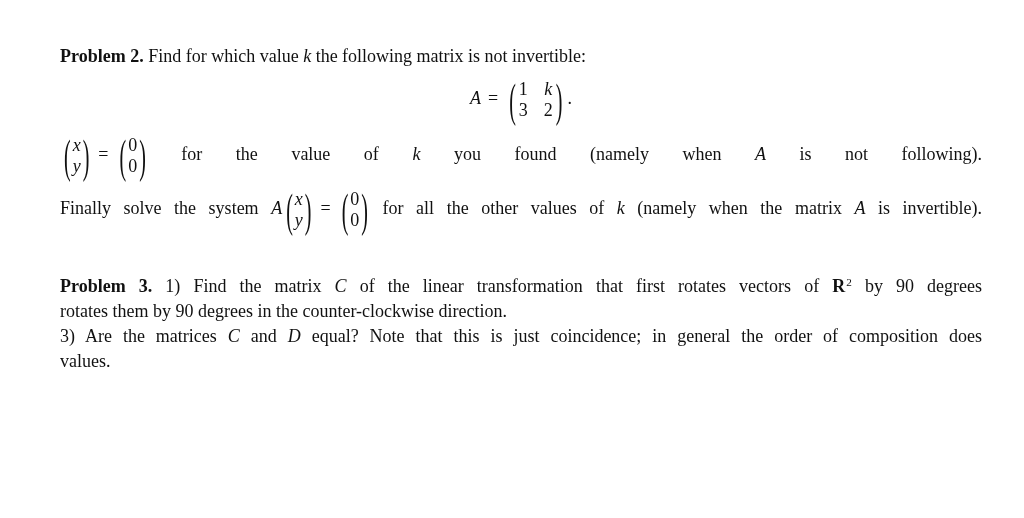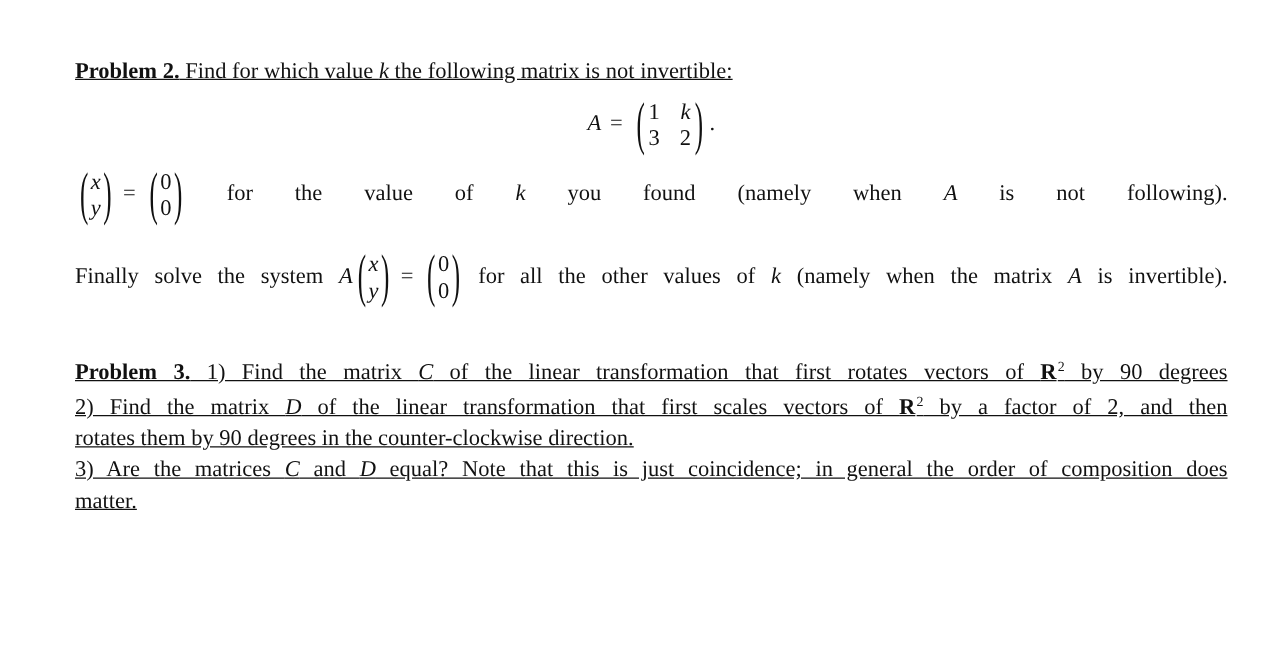--- a/index.html
+++ b/index.html
@@ -13,21 +13,21 @@
     box-sizing: border-box;
     width: 1024px; height: 518px;
     padding: 44px 42px 0 60px;
     font-size: 18px;
     line-height: 25px;
   }
   .it { font-style: italic; }
   .bf { font-weight: 700; }
   .sup { font-size: 62%; vertical-align: 0.55em; margin-left: 1px; }
 
-  .text-line { min-height: 25px; text-decoration: underline; }
+  .text-line { min-height: 25px; }
   .just { text-align: justify; text-align-last: justify; }
 
   
   .vec {
     display: inline-flex;
     align-items: center;
     height: 50px;
     vertical-align: middle;
     margin: 0 2px 0 4px;
   }
@@ -52,21 +52,21 @@
     column-gap: 16px;
     line-height: 21px;
     justify-items: center;
     padding: 0 3px;
   }
   .rel { margin: 0 7px; }
   .period { margin-left: 3px; }
 
   .display-eq { text-align: center; margin-top: 6px; }
   .math-line { margin-top: 6px; }
-  .math-line + .math-line { margin-top: 16px; }
+  .math-line + .math-line { margin-top: 4px; }
 
   .problem3 { margin-top: 35px; }
 </style>
 </head>
 <body>
 
 <div class="page">
 
   <div>
     <div class="text-line"><span class="bf">Problem 2.</span><span> Find for which value </span><span class="it">k</span><span> the following matrix is not invertible:</span></div>
@@ -116,19 +116,18 @@
             <span>0</span>
             <span>0</span>
           </span>
           <span class="paren">)</span>
         </span><span><span> for all the other values of </span><span class="it">k</span><span> (namely when the matrix </span><span class="it">A</span><span> is invertible).</span></span>
     </div>
   </div>
 
   <div class="problem3">
     <div class="text-line just"><span class="bf">Problem 3.</span><span> 1) Find the matrix </span><span class="it">C</span><span> of the linear transformation that first rotates vectors of </span><span class="bf">R</span><span class="sup">2</span><span> by 90 degrees</span></div>
-    <div class="text-line just"><span>2) Find the matrix </span><span class="it">D</span><span> of the linear transformation that first scales vectors of </span><span class="bf">R</span><span class="sup">2</span><span> by a factor of 2, and then</span></div>
     <div class="text-line"><span>rotates them by 90 degrees in the counter-clockwise direction.</span></div>
     <div class="text-line just"><span>3) Are the matrices </span><span class="it">C</span><span> and </span><span class="it">D</span><span> equal? Note that this is just coincidence; in general the order of composition does</span></div>
-    <div class="text-line"><span>matter.</span></div>
+    <div class="text-line"><span>values.</span></div>
   </div>
 
 </div>
 
 </body></html>

